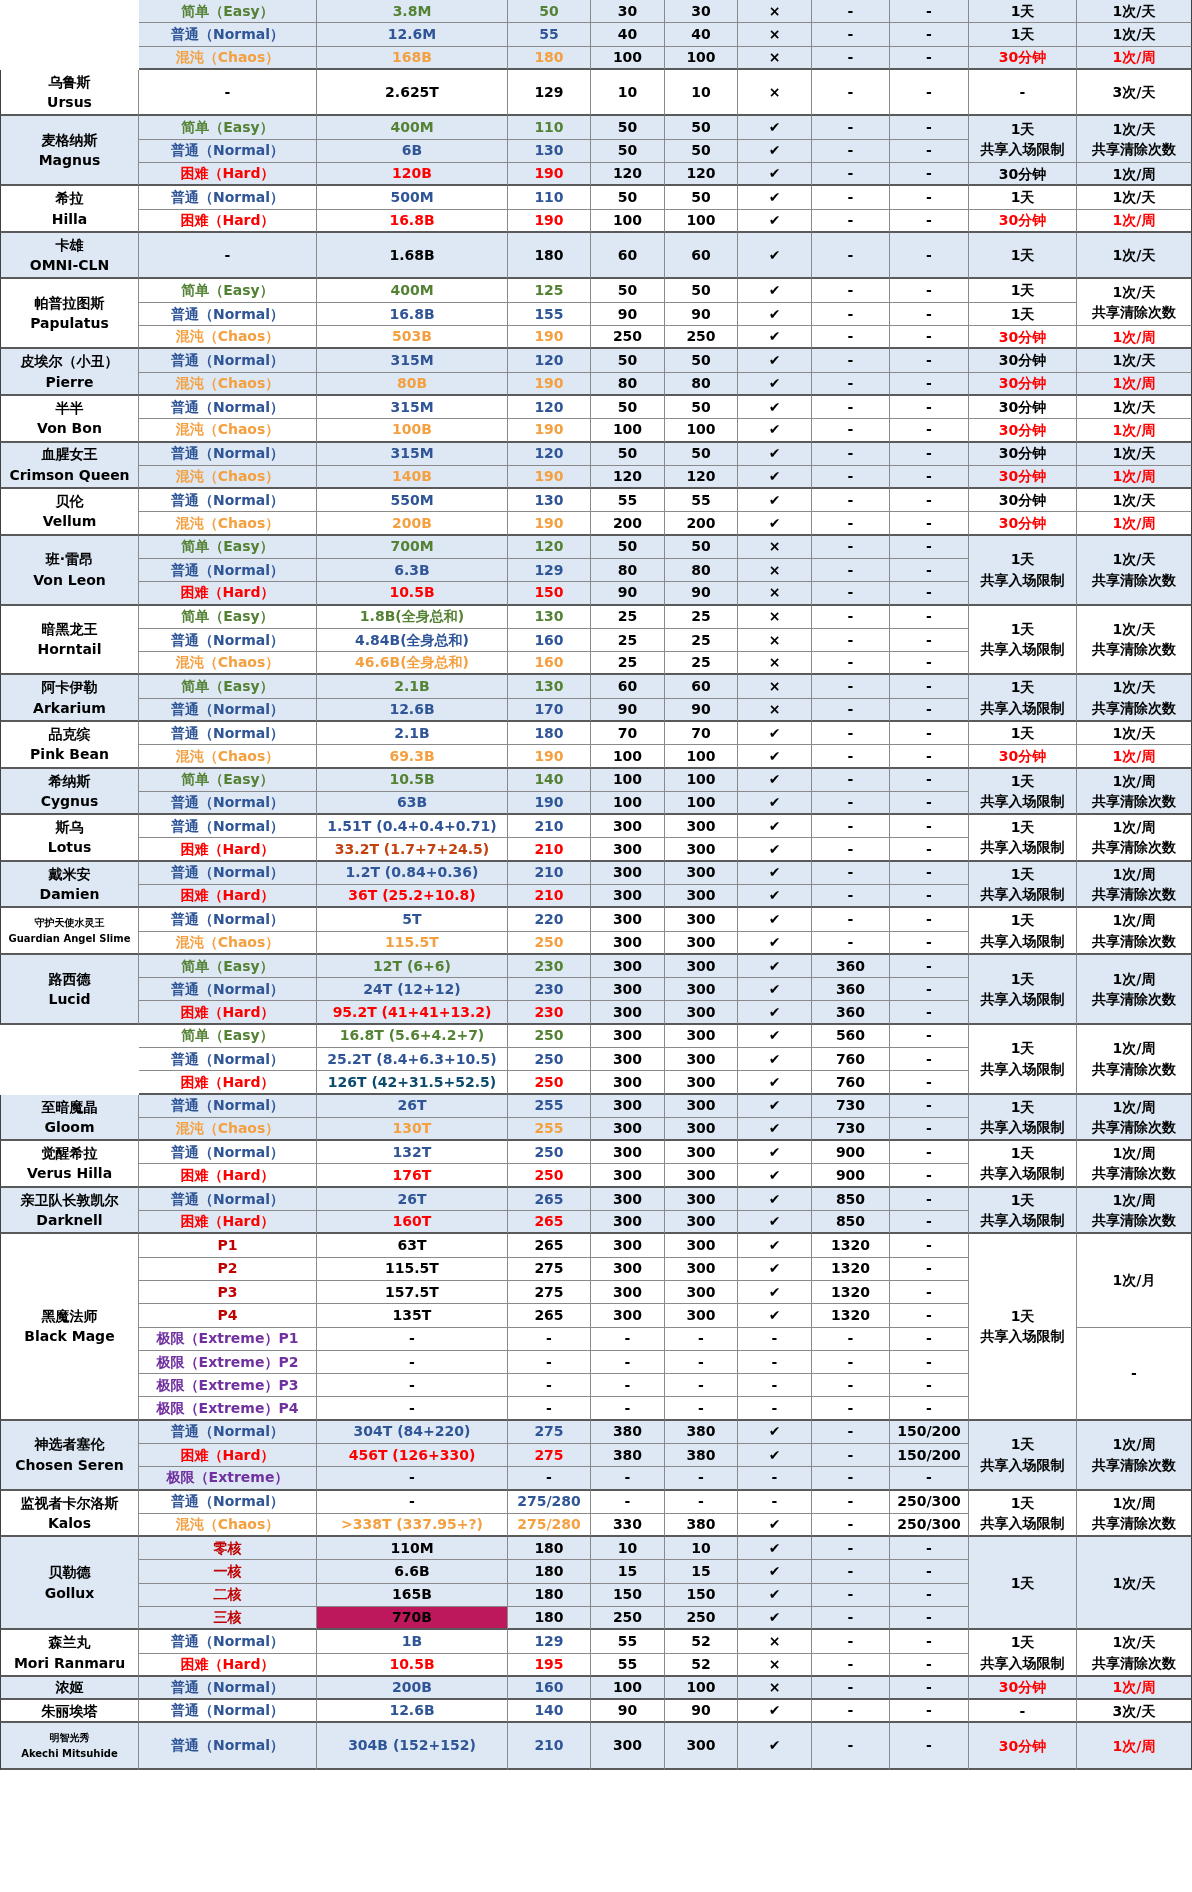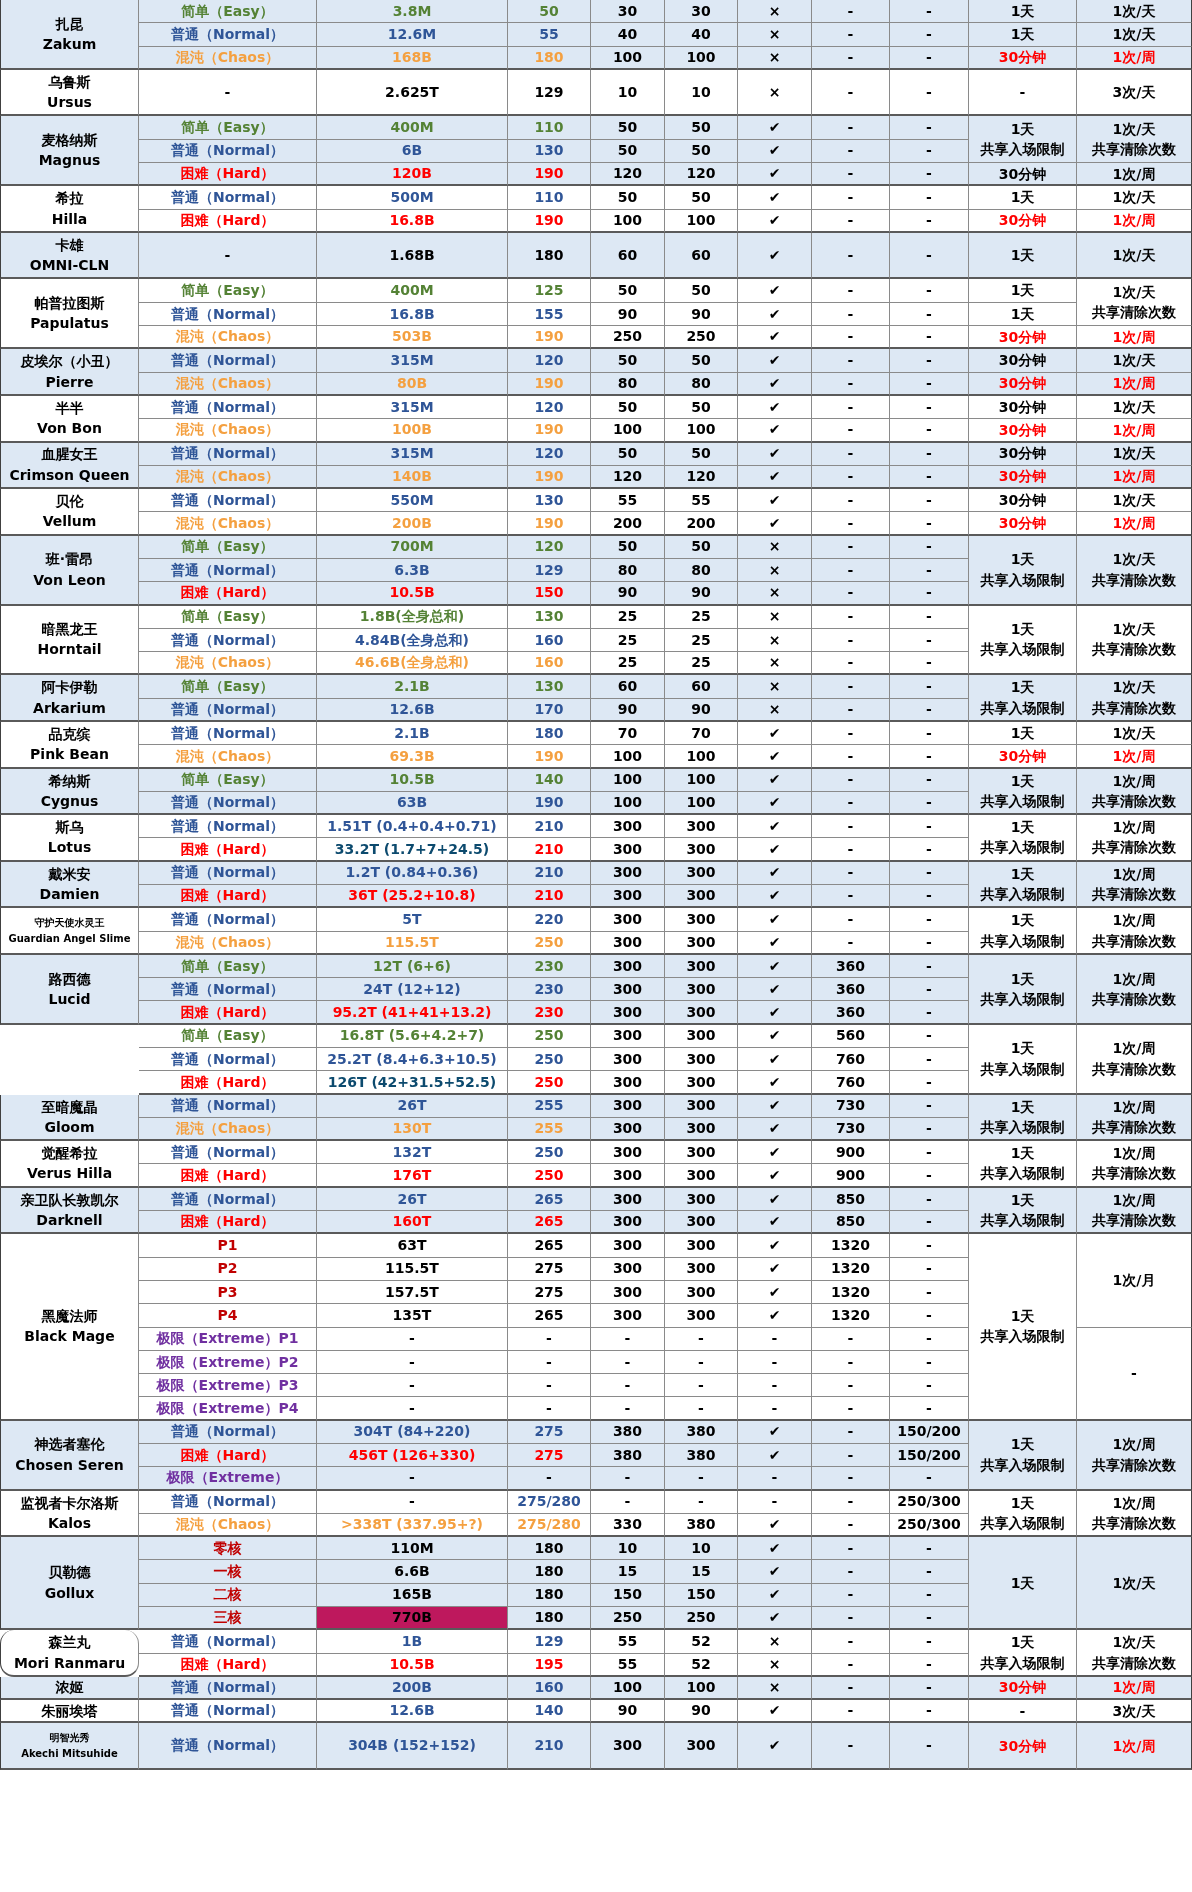--- a/index.html
+++ b/index.html
@@ -47,24 +47,20 @@
   .name.small { font-size: 10px; line-height: 1.6; }
   .limit { line-height: 1.45; }
 </style>
 </head>
 <body>
 
 <div id="sheet">
 
 
   <div class="grid body" id="boss-table" style="grid-template-rows: repeat(76, 1fr);">
-      <div class="c name gend first" style="grid-area: 1 / 1 / span 3; background: rgb(221, 232, 244);">
-        <span>扎昆</span>
-        <span>Zakum</span>
-      </div>
       <div class="c " style="grid-area: 1 / 2 / span 1; background: rgb(221, 232, 244);">
         <span style="color: rgb(84, 130, 53);">简单（Easy）</span>
       </div>
       <div class="c " style="grid-area: 1 / 3 / span 1; background: rgb(221, 232, 244);">
         <span style="color: rgb(84, 130, 53);">3.8M</span>
       </div>
       <div class="c " style="grid-area: 1 / 4 / span 1; background: rgb(221, 232, 244);">
         <span style="color: rgb(84, 130, 53);">50</span>
       </div>
       <div class="c " style="grid-area: 1 / 5 / span 1; background: rgb(221, 232, 244);">
@@ -1095,21 +1091,21 @@
       <div class="c " style="grid-area: 36 / 8 / span 1;">
         <span>-</span>
       </div>
       <div class="c " style="grid-area: 36 / 9 / span 1;">
         <span>-</span>
       </div>
       <div class="c gend" style="grid-area: 37 / 2 / span 1;">
         <span style="color: rgb(255, 0, 0);">困难（Hard）</span>
       </div>
       <div class="c gend" style="grid-area: 37 / 3 / span 1;">
-        <span style="color: #0c4a6e;">33.2T (1.7+7+24.5)</span>
+        <span style="color: #c2410c;">33.2T (1.7+7+24.5)</span>
       </div>
       <div class="c gend" style="grid-area: 37 / 4 / span 1;">
         <span style="color: rgb(255, 0, 0);">210</span>
       </div>
       <div class="c gend" style="grid-area: 37 / 5 / span 1;">
         <span>300</span>
       </div>
       <div class="c gend" style="grid-area: 37 / 6 / span 1;">
         <span>300</span>
       </div>
@@ -2043,21 +2039,21 @@
       </div>
       <div class="c gend" style="grid-area: 70 / 9 / span 1; background: rgb(221, 232, 244);">
         <span>-</span>
       </div>
       <div class="c limit gend" style="grid-area: 67 / 10 / span 4; background: rgb(221, 232, 244);">
         <span>1天</span>
       </div>
       <div class="c limit gend lastcol" style="grid-area: 67 / 11 / span 4; background: rgb(221, 232, 244);">
         <span>1次/天</span>
       </div>
-      <div class="c name gend first" style="grid-area: 71 / 1 / span 2; border-radius: 14px;">
+      <div class="c name gend first" style="grid-area: 71 / 1 / span 2;">
         <span>森兰丸</span>
         <span>Mori Ranmaru</span>
       </div>
       <div class="c " style="grid-area: 71 / 2 / span 1;">
         <span style="color: rgb(47, 85, 151);">普通（Normal）</span>
       </div>
       <div class="c " style="grid-area: 71 / 3 / span 1;">
         <span style="color: rgb(47, 85, 151);">1B</span>
       </div>
       <div class="c " style="grid-area: 71 / 4 / span 1;">

